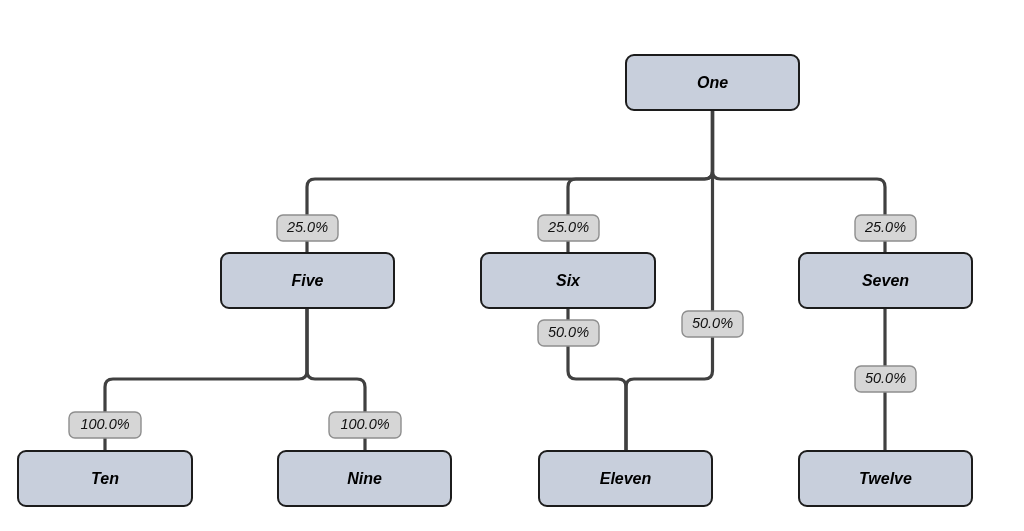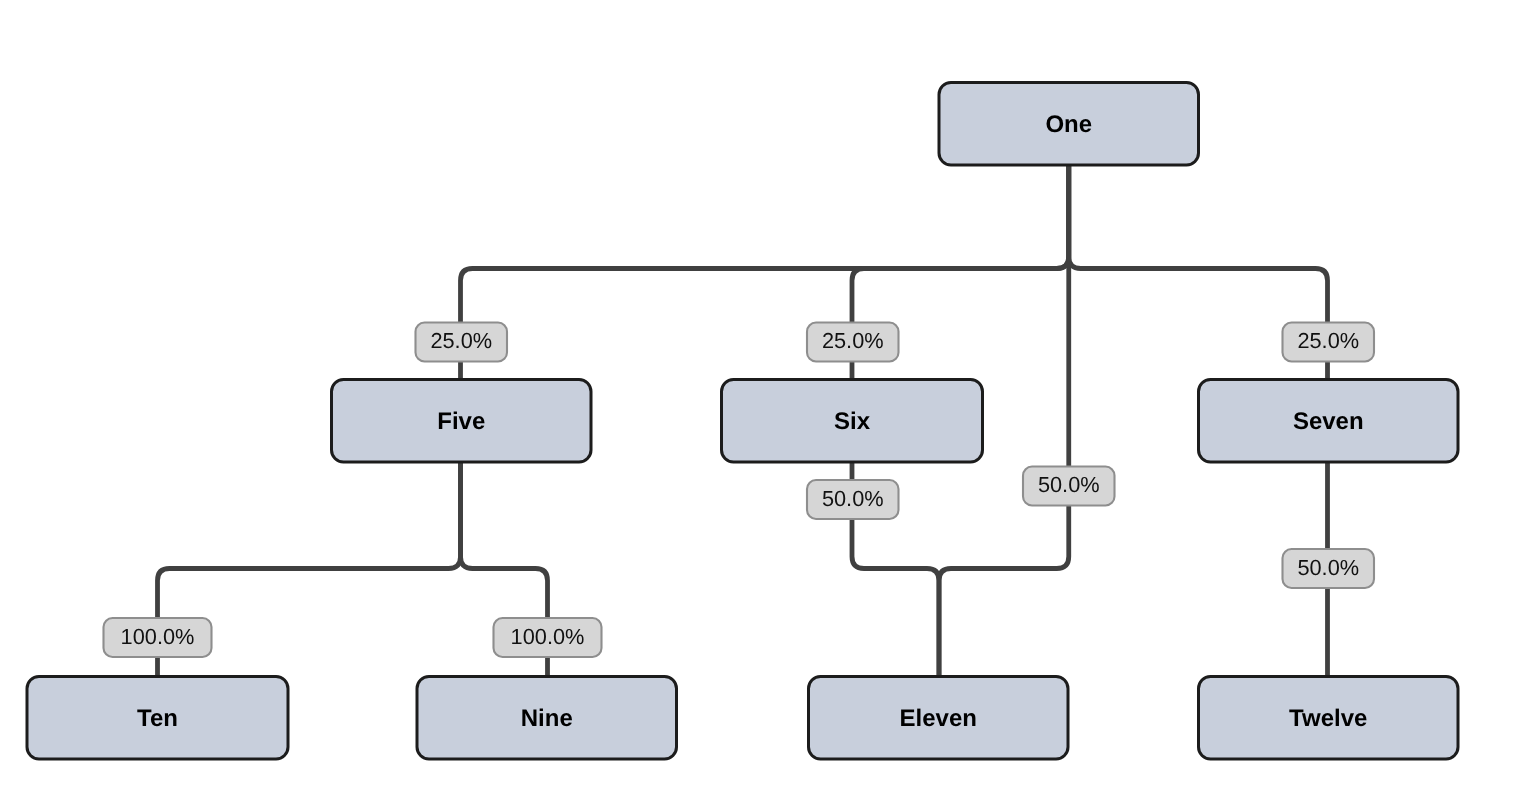--- a/index.html
+++ b/index.html
@@ -11,20 +11,21 @@
     width: 1024px;
     height: 531px;
     overflow: hidden;
     font-family: "Liberation Sans", sans-serif;
   }
   #diagram-root {
     position: relative;
     width: 896px;
     height: 531px;
     background: #ffffff;
+    font-style: italic;
   }
   svg#tree-svg {
     position: absolute;
     top: 0;
     left: 0;
     width: 1024px;
     height: 531px;
     display: block;
   }
   .edge-path {

